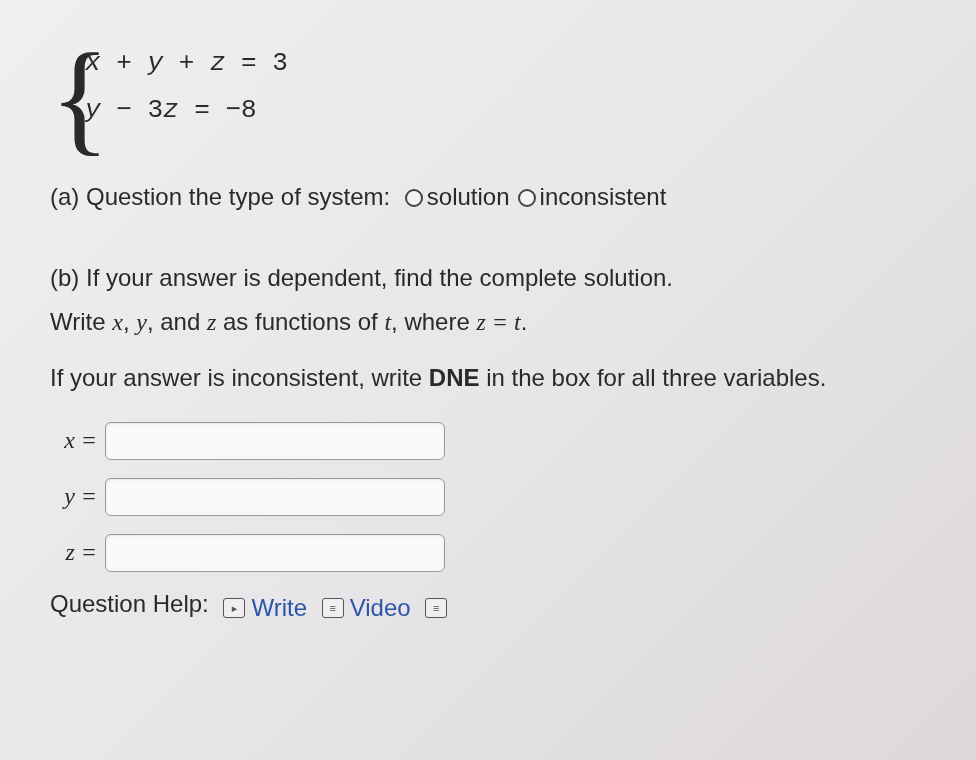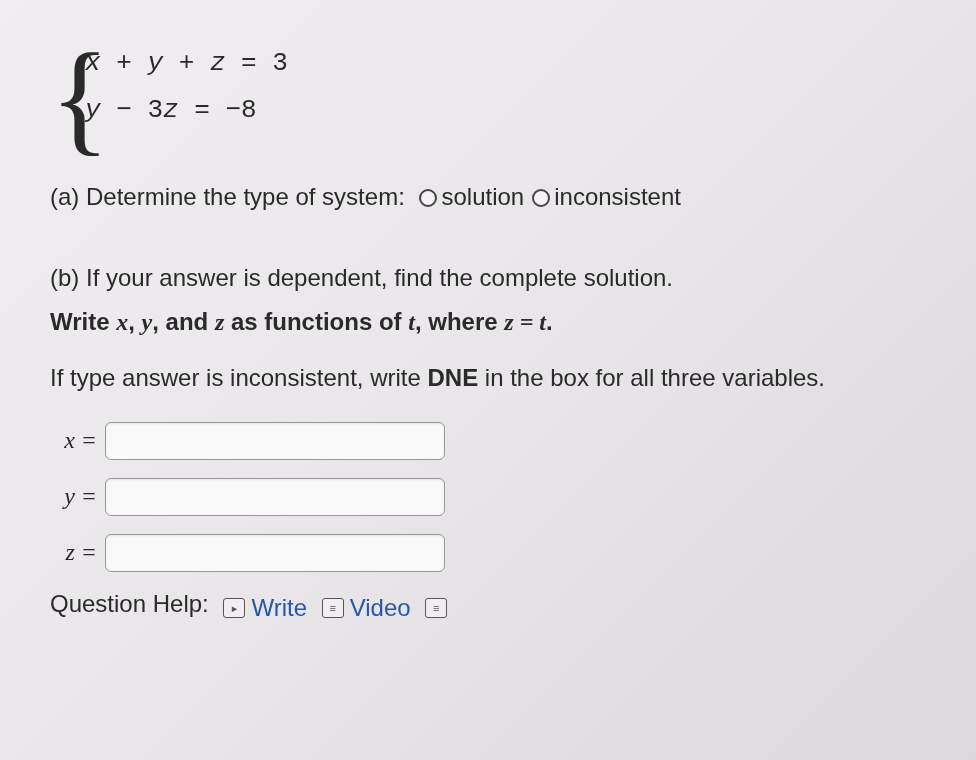--- a/index.html
+++ b/index.html
@@ -50,21 +50,20 @@
       margin-top: 40px;
       margin-bottom: 45px;
     }
     .part-b {
       margin-bottom: 12px;
     }
     .subtext {
       font-size: 24px;
       font-family: Arial, Helvetica, sans-serif;
       margin-bottom: 28px;
-      font-weight: bold;
     }
     .math-var {
       font-family: 'Times New Roman', serif;
       font-style: italic;
     }
     .radio-circle {
       display: inline-block;
       width: 18px;
       height: 18px;
       border: 2px solid #444;
@@ -137,31 +136,31 @@
   <span class="brace">{</span>
   <div class="equation">
     <span>x</span> <span class="num">+</span> <span>y</span> <span class="num">+</span> <span>z</span> <span class="num">= 3</span>
   </div>
   <div class="equation">
     <span>y</span> <span class="num">− 3</span><span>z</span> <span class="num">= −8</span>
   </div>
 </div>
 
 <div class="part part-a">
-  <span>(a) Determine the type of system:</span>
+  <span>(a) Question the type of system:</span>
   <span class="radio-circle"></span><span>solution</span><span class="radio-circle"></span><span>inconsistent</span>
 </div>
 
 <div class="part part-b">(b) If your answer is dependent, find the complete solution.</div>
 <div class="subtext">
   <span>Write </span><span class="math-var">x</span><span>, </span><span class="math-var">y</span><span>, and </span><span class="math-var">z</span><span> as functions of </span><span class="math-var">t</span><span>, where </span><span class="math-var">z = t</span><span>.</span>
 </div>
 
 <div class="instruction">
-  <span>If type answer is inconsistent, write </span><span class="bold">DNE</span><span> in the box for all three variables.</span>
+  <span>If your answer is inconsistent, write </span><span class="bold">DNE</span><span> in the box for all three variables.</span>
 </div>
 
 <div class="answer-row">
   <div class="answer-label">x =</div>
   <input class="answer-input" type="text" value="" style="">
 </div>
 
 <div class="answer-row">
   <div class="answer-label">y =</div>
   <input class="answer-input" type="text" value="" style="">

